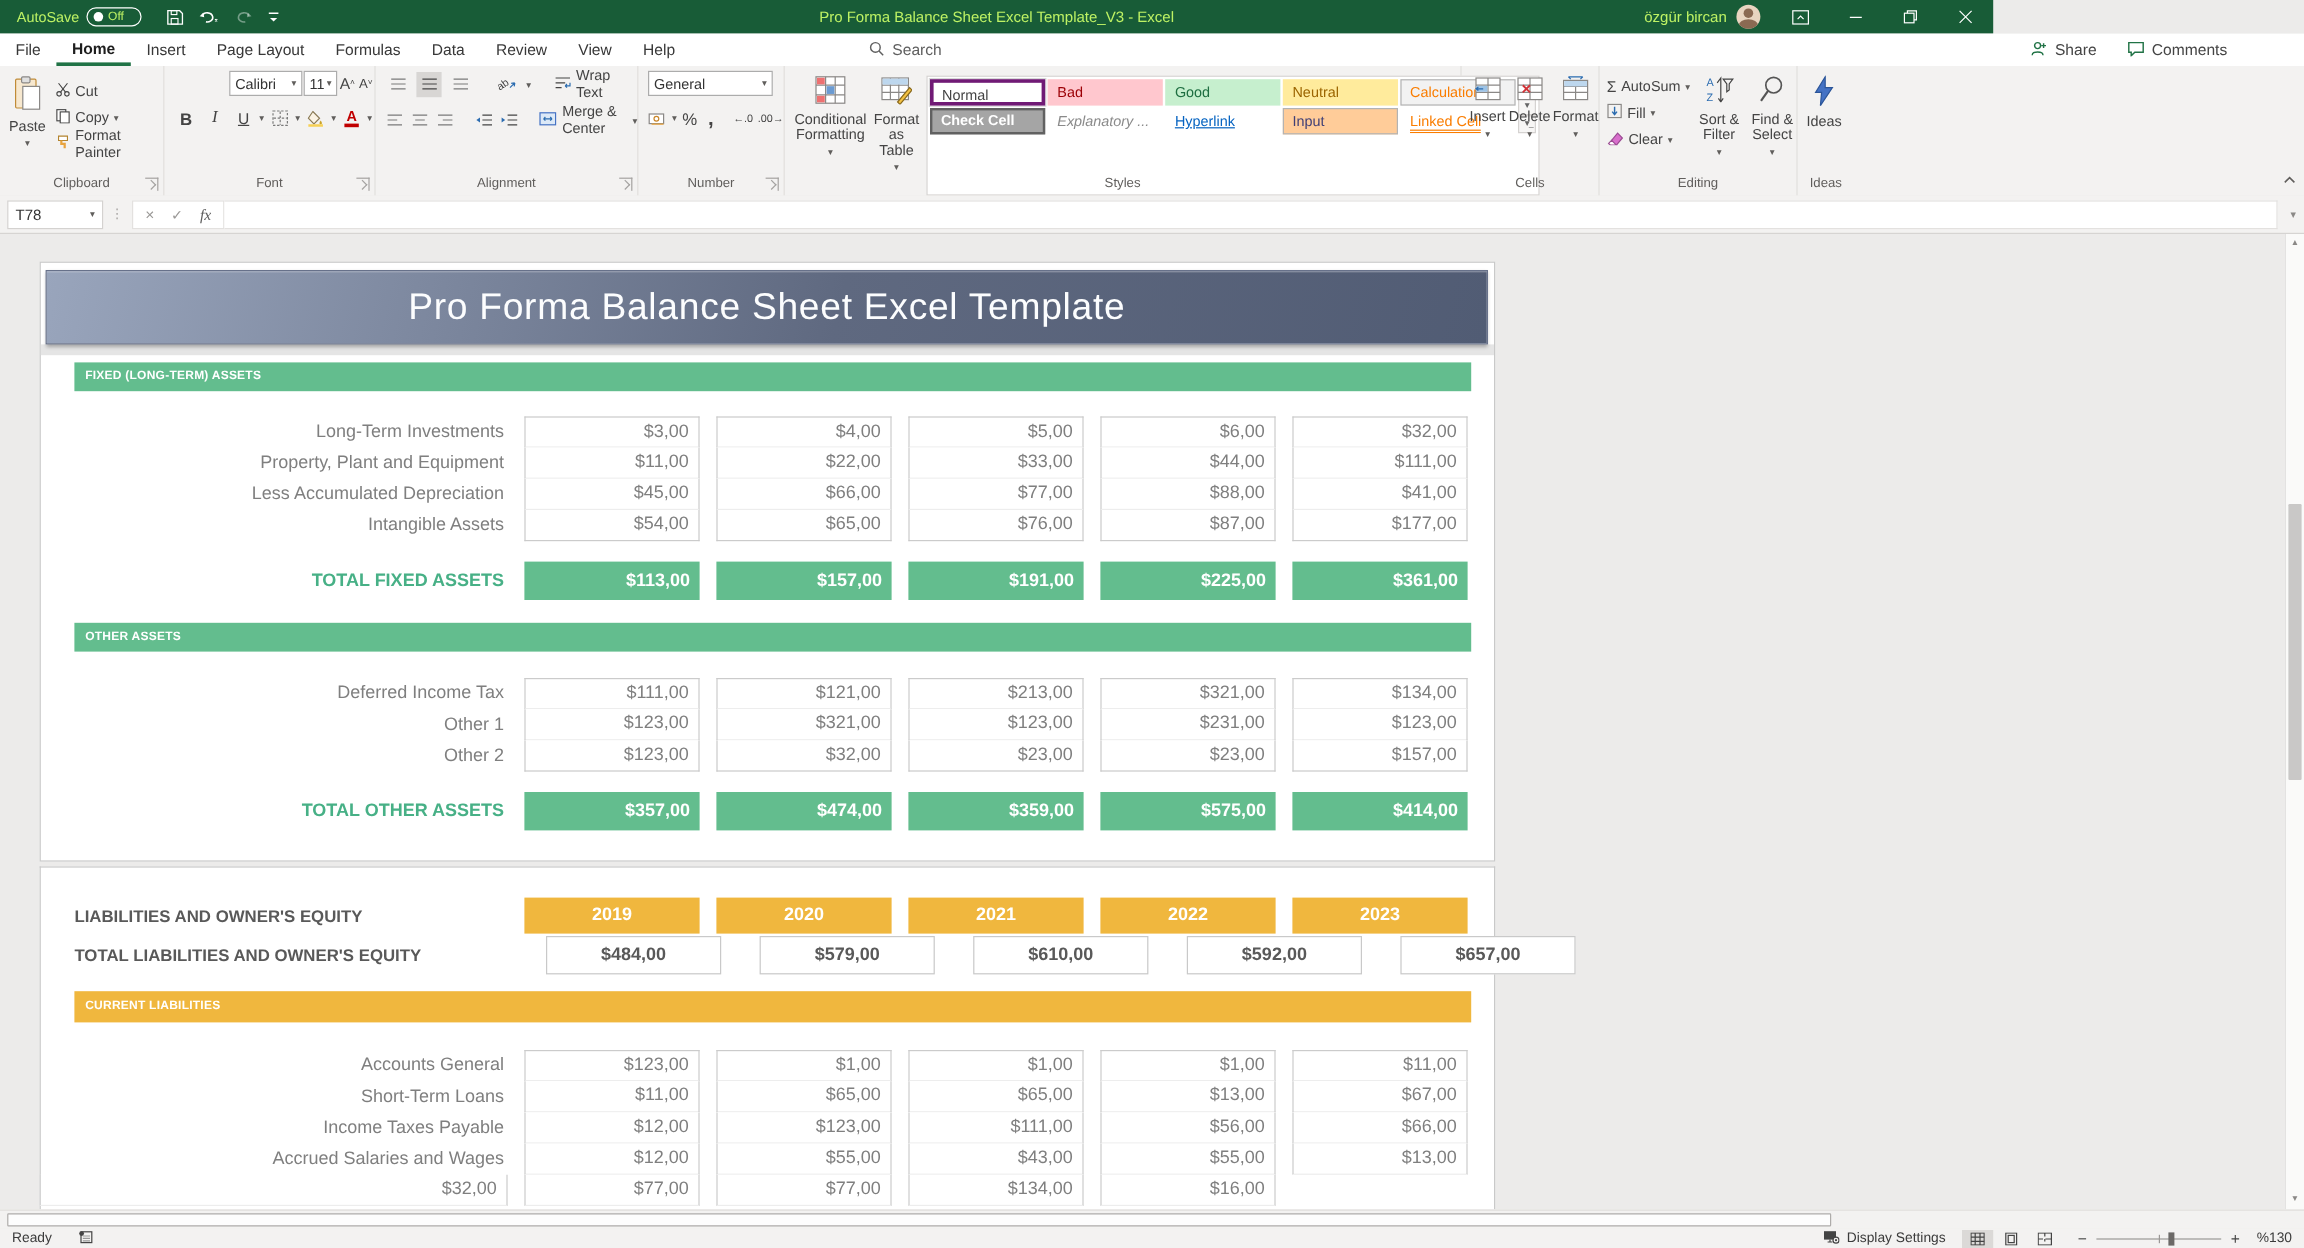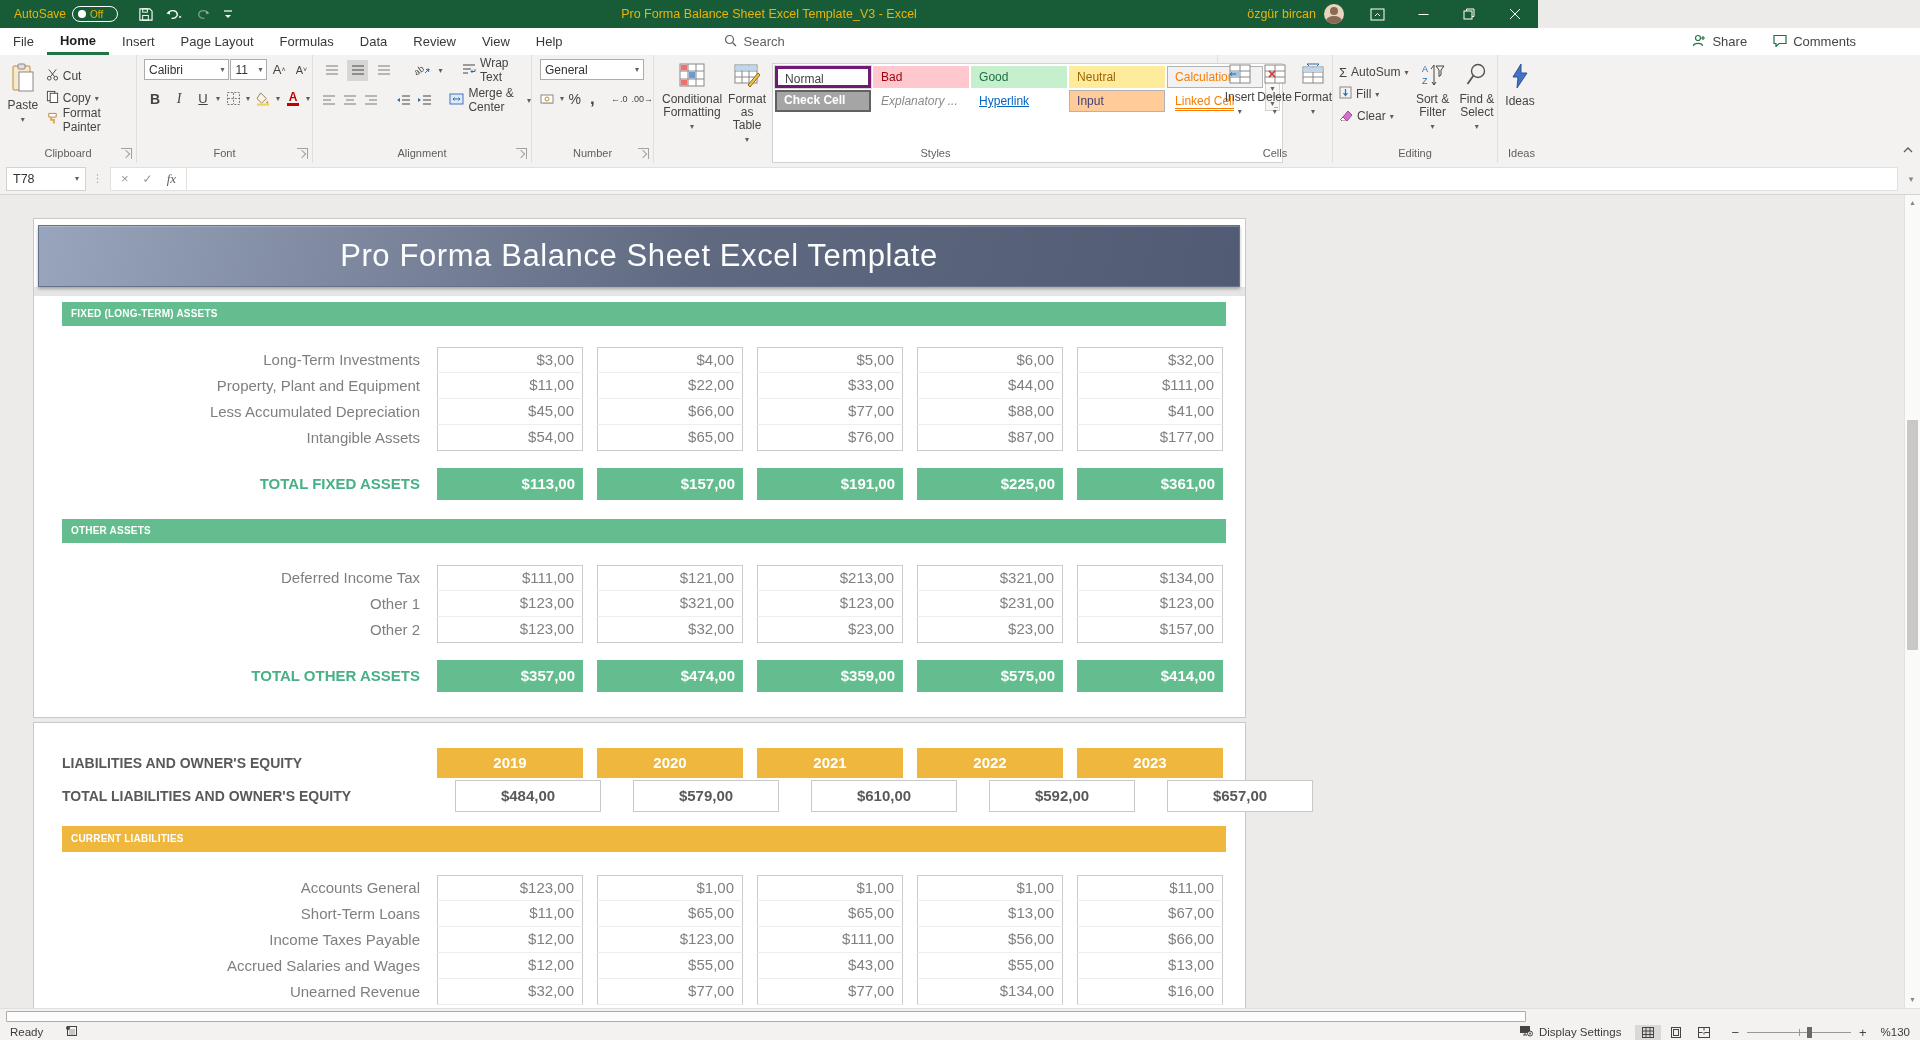--- a/index.html
+++ b/index.html
@@ -1,21 +1,21 @@
 <!DOCTYPE html>
 <html><head>
 <meta charset="utf-8">
 <style>
   * { margin:0; padding:0; box-sizing:border-box; }
   html,body { width:1920px; height:1040px; overflow:hidden; }
   body { font-family:"Liberation Sans", sans-serif; font-size:12px; color:#444; background:#ECEBEA; }
   #app { position:relative; width:1920px; height:1040px; }
 
   
-  .titlebar { position:absolute; left:0; top:0; width:1538px; height:28px; background:#185C37; display:flex; align-items:center; color:#eab308; }
+  .titlebar { position:absolute; left:0; top:0; width:1661px; height:28px; background:#185C37; display:flex; align-items:center; color:#bef264; }
   .tb-left { display:flex; align-items:center; gap:10px; padding-left:14px; }
   .autosave { display:flex; align-items:center; gap:6px; font-size:12px; }
   .as-pill { width:46px; height:16px; border:1px solid #fff; border-radius:9px; display:flex; align-items:center; gap:4px; padding:0 5px; }
   .as-dot { width:8px; height:8px; border-radius:50%; background:#fff; }
   .as-state { font-size:10px; }
   .qat { display:flex; align-items:center; gap:12px; margin-left:10px; }
   .qat svg { display:block; }
   .tb-title { position:absolute; left:0; right:0; top:0; height:28px; display:flex; align-items:center; justify-content:center; font-size:12.5px; pointer-events:none; }
   .tb-right { position:absolute; right:0; top:0; height:28px; display:flex; align-items:center; }
   .tb-user { display:flex; align-items:center; gap:8px; font-size:12.5px; margin-right:10px; }
@@ -263,21 +263,21 @@
                 <path d="M5.5 5.5 v3 h3 v4" fill="none" stroke="#E8A33D" stroke-width="2"></path>
               </svg></span>
           <span>Format Painter</span>
         </div>
       </div>
       <div class="glabel">Clipboard</div>
       <div class="launcher"></div>
     </div>
 
     <div class="rgroup" style="width:176px; padding-left:7px;">
-      <div style="display:flex; gap:1px; align-items:center;">
+      <div style="display:flex; gap:1px; align-items:center;margin-left:47px;">
         <div class="combo" style="width:88px;">
           <span>Calibri</span>
             <span class="arrow">▾</span>
         </div>
         <div class="combo" style="width:38px;">
           <span>11</span>
             <span class="arrow">▾</span>
         </div>
         <span class="iconbtn" style="font-size:13px;">A<sup style="font-size:7px;">˄</sup></span>
         <span class="iconbtn" style="font-size:11px;">A<sup style="font-size:7px;">˅</sup></span>
@@ -700,21 +700,20 @@
       </div>
       <div class="rowgrid" style="top:758px;">
         <div class="rlabel">Accrued Salaries and Wages</div>
         <div class="vcell">$12,00</div>
         <div class="vcell">$55,00</div>
         <div class="vcell">$43,00</div>
         <div class="vcell">$55,00</div>
         <div class="vcell">$13,00</div>
       </div>
       <div class="rowgrid" style="top:784px;">
-        <div class="rlabel">Unearned Revenue</div>
         <div class="vcell">$32,00</div>
         <div class="vcell">$77,00</div>
         <div class="vcell">$77,00</div>
         <div class="vcell">$134,00</div>
         <div class="vcell">$16,00</div>
       </div>
     </div>
 
     <div class="vscroll">
       <div class="vs-arrow" style="top:0;">▲</div>

